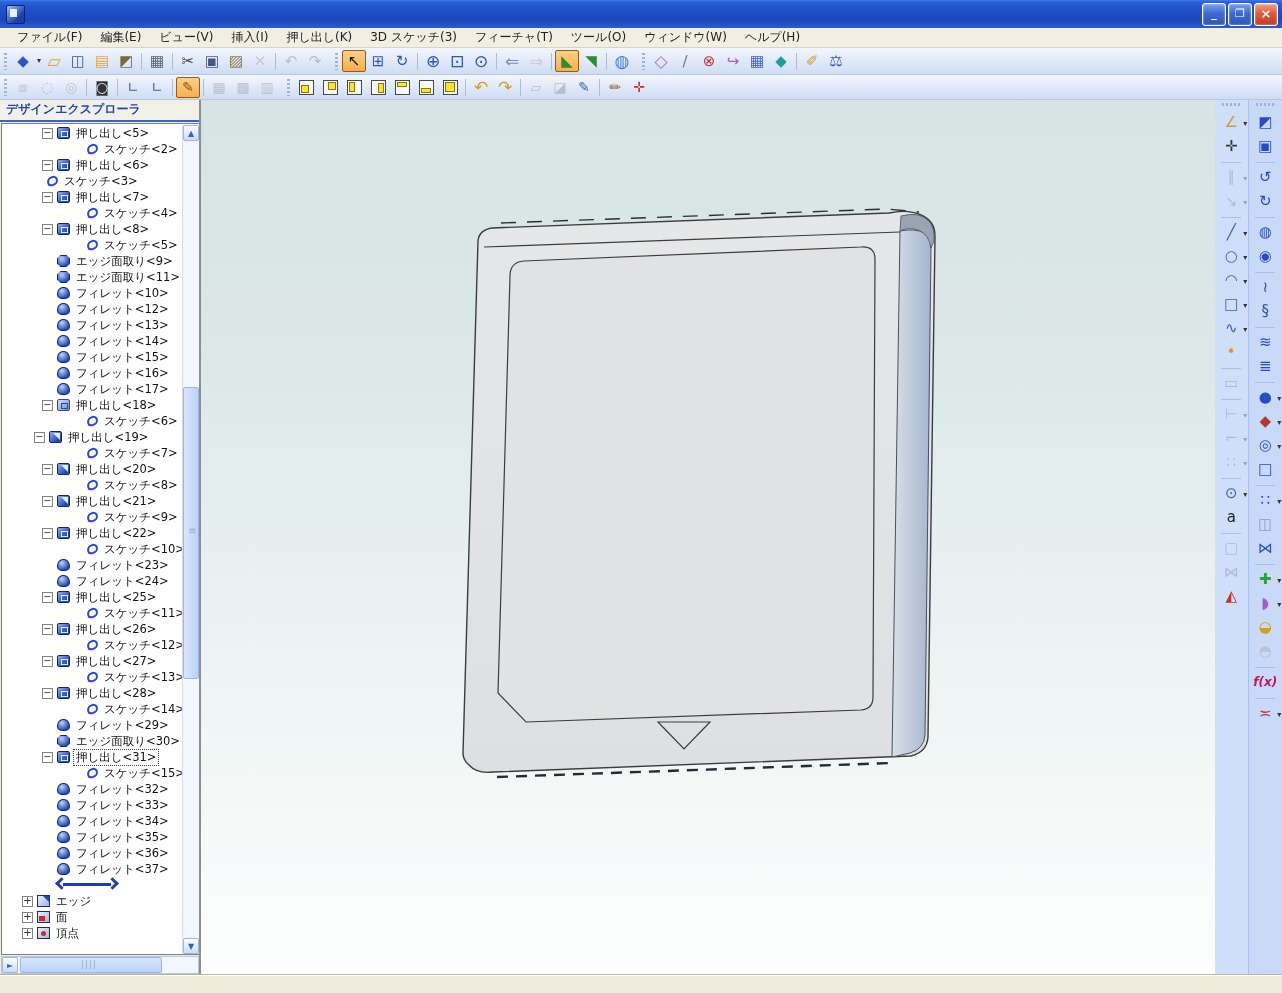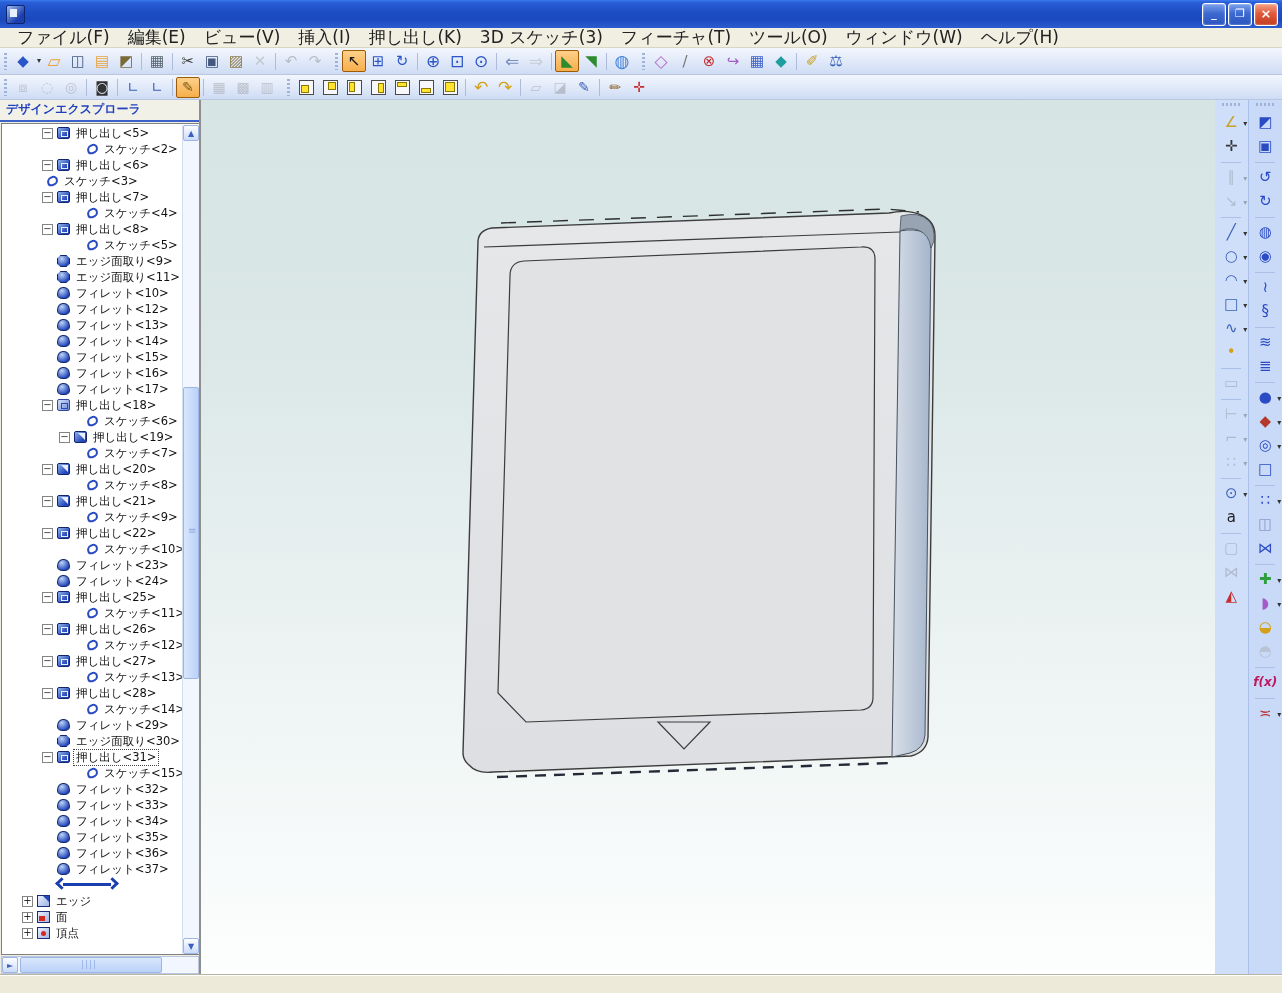--- a/index.html
+++ b/index.html
@@ -17,21 +17,21 @@
   .appicon::after{content:"";position:absolute;left:3px;top:3px;width:7px;height:8px;background:#E8F0FF;}
   .wtitle{font-weight:bold;font-size:13.5px;text-shadow:1px 1px 1px #10307E;letter-spacing:.3px;white-space:nowrap;}
   .winbtns{margin-left:auto;display:flex;gap:2px;}
   .wb{width:22px;height:21px;border-radius:3px;border:1px solid #fff;color:#fff;font-size:11px;line-height:19px;
     text-align:center;font-weight:bold;
     background:linear-gradient(to bottom,#7BA1EC,#3D6AD0 45%,#2B55BE);box-shadow:inset 0 0 2px rgba(255,255,255,.7);}
   .wb.close{background:linear-gradient(to bottom,#F3A183,#E25A3C 45%,#C43C1F);font-size:13px;}
   
   .menubar{position:absolute;left:0;top:28px;width:100%;height:20px;background:#F1EFE2;border-bottom:1px solid #D8D5C2;
     display:flex;align-items:center;padding-left:8px;box-sizing:border-box;}
-  .menuitem{padding:2px 9px;color:#222;white-space:nowrap;font-size:17px;}
+  .menuitem{padding:2px 9px;color:#222;white-space:nowrap;font-size:12px;}
   
   .tbrow{position:absolute;left:0;width:100%;display:flex;align-items:center;
     background:linear-gradient(to bottom,#F2F6FD 0%,#E3EBFA 45%,#CEDCF4 100%);
     border-bottom:1px solid #B9C6E0;box-sizing:border-box;}
   .tb1{top:48px;height:27px;}
   .tb2{top:75px;height:25px;}
   .tgroup{display:flex;align-items:center;height:100%;padding:0 4px 0 2px;}
   .tgroup::before{content:"";width:3px;height:17px;margin:0 4px 0 2px;flex:none;
     background:repeating-linear-gradient(to bottom,#9FB2D8 0 2px,transparent 2px 4px);}
   .tbtn{width:24px;height:22px;display:flex;align-items:center;justify-content:center;flex:none;
@@ -354,21 +354,21 @@
         <div class="trow" style="padding-left:40px">
           <span class="exp m"></span>
           <span class="ti ti-extrude2"></span>
           <span class="tlabel ">押し出し&lt;18&gt;</span>
         </div>
         <div class="trow" style="padding-left:70px">
           <span class="exp n"></span>
           <span class="ti ti-sketch"></span>
           <span class="tlabel ">スケッチ&lt;6&gt;</span>
         </div>
-        <div class="trow" style="padding-left:57px">
+        <div class="trow" style="padding-left:32px">
           <span class="exp m"></span>
           <span class="ti ti-extrudecut"></span>
           <span class="tlabel ">押し出し&lt;19&gt;</span>
         </div>
         <div class="trow" style="padding-left:70px">
           <span class="exp n"></span>
           <span class="ti ti-sketch"></span>
           <span class="tlabel ">スケッチ&lt;7&gt;</span>
         </div>
         <div class="trow" style="padding-left:40px">

